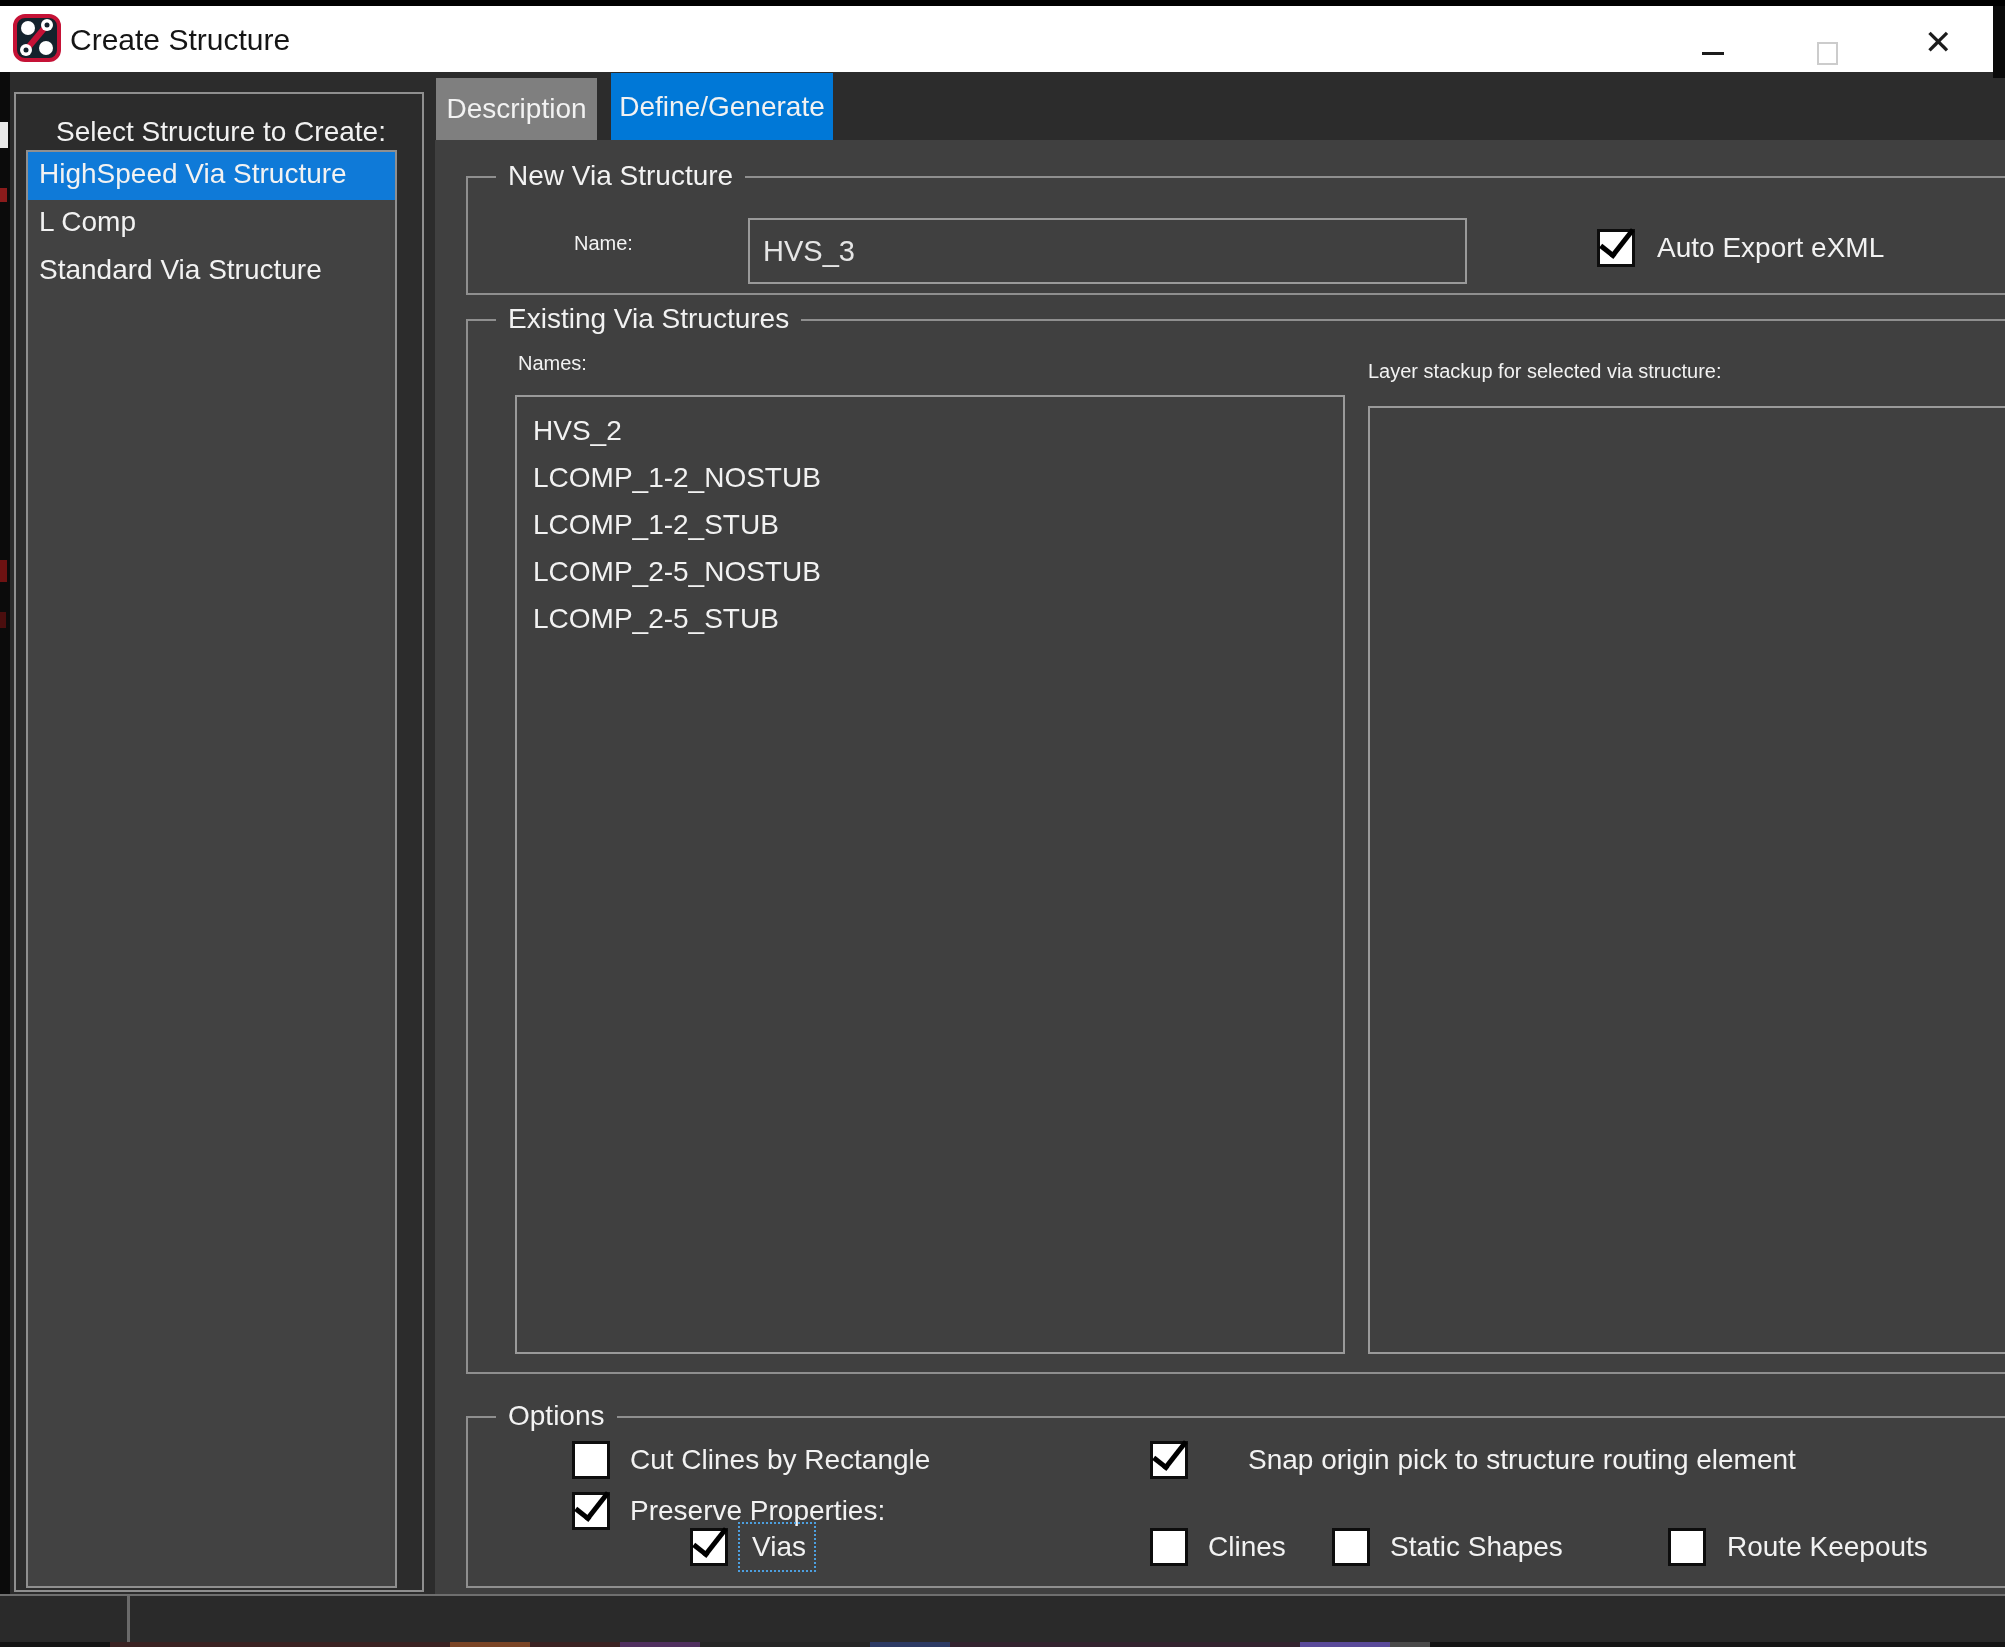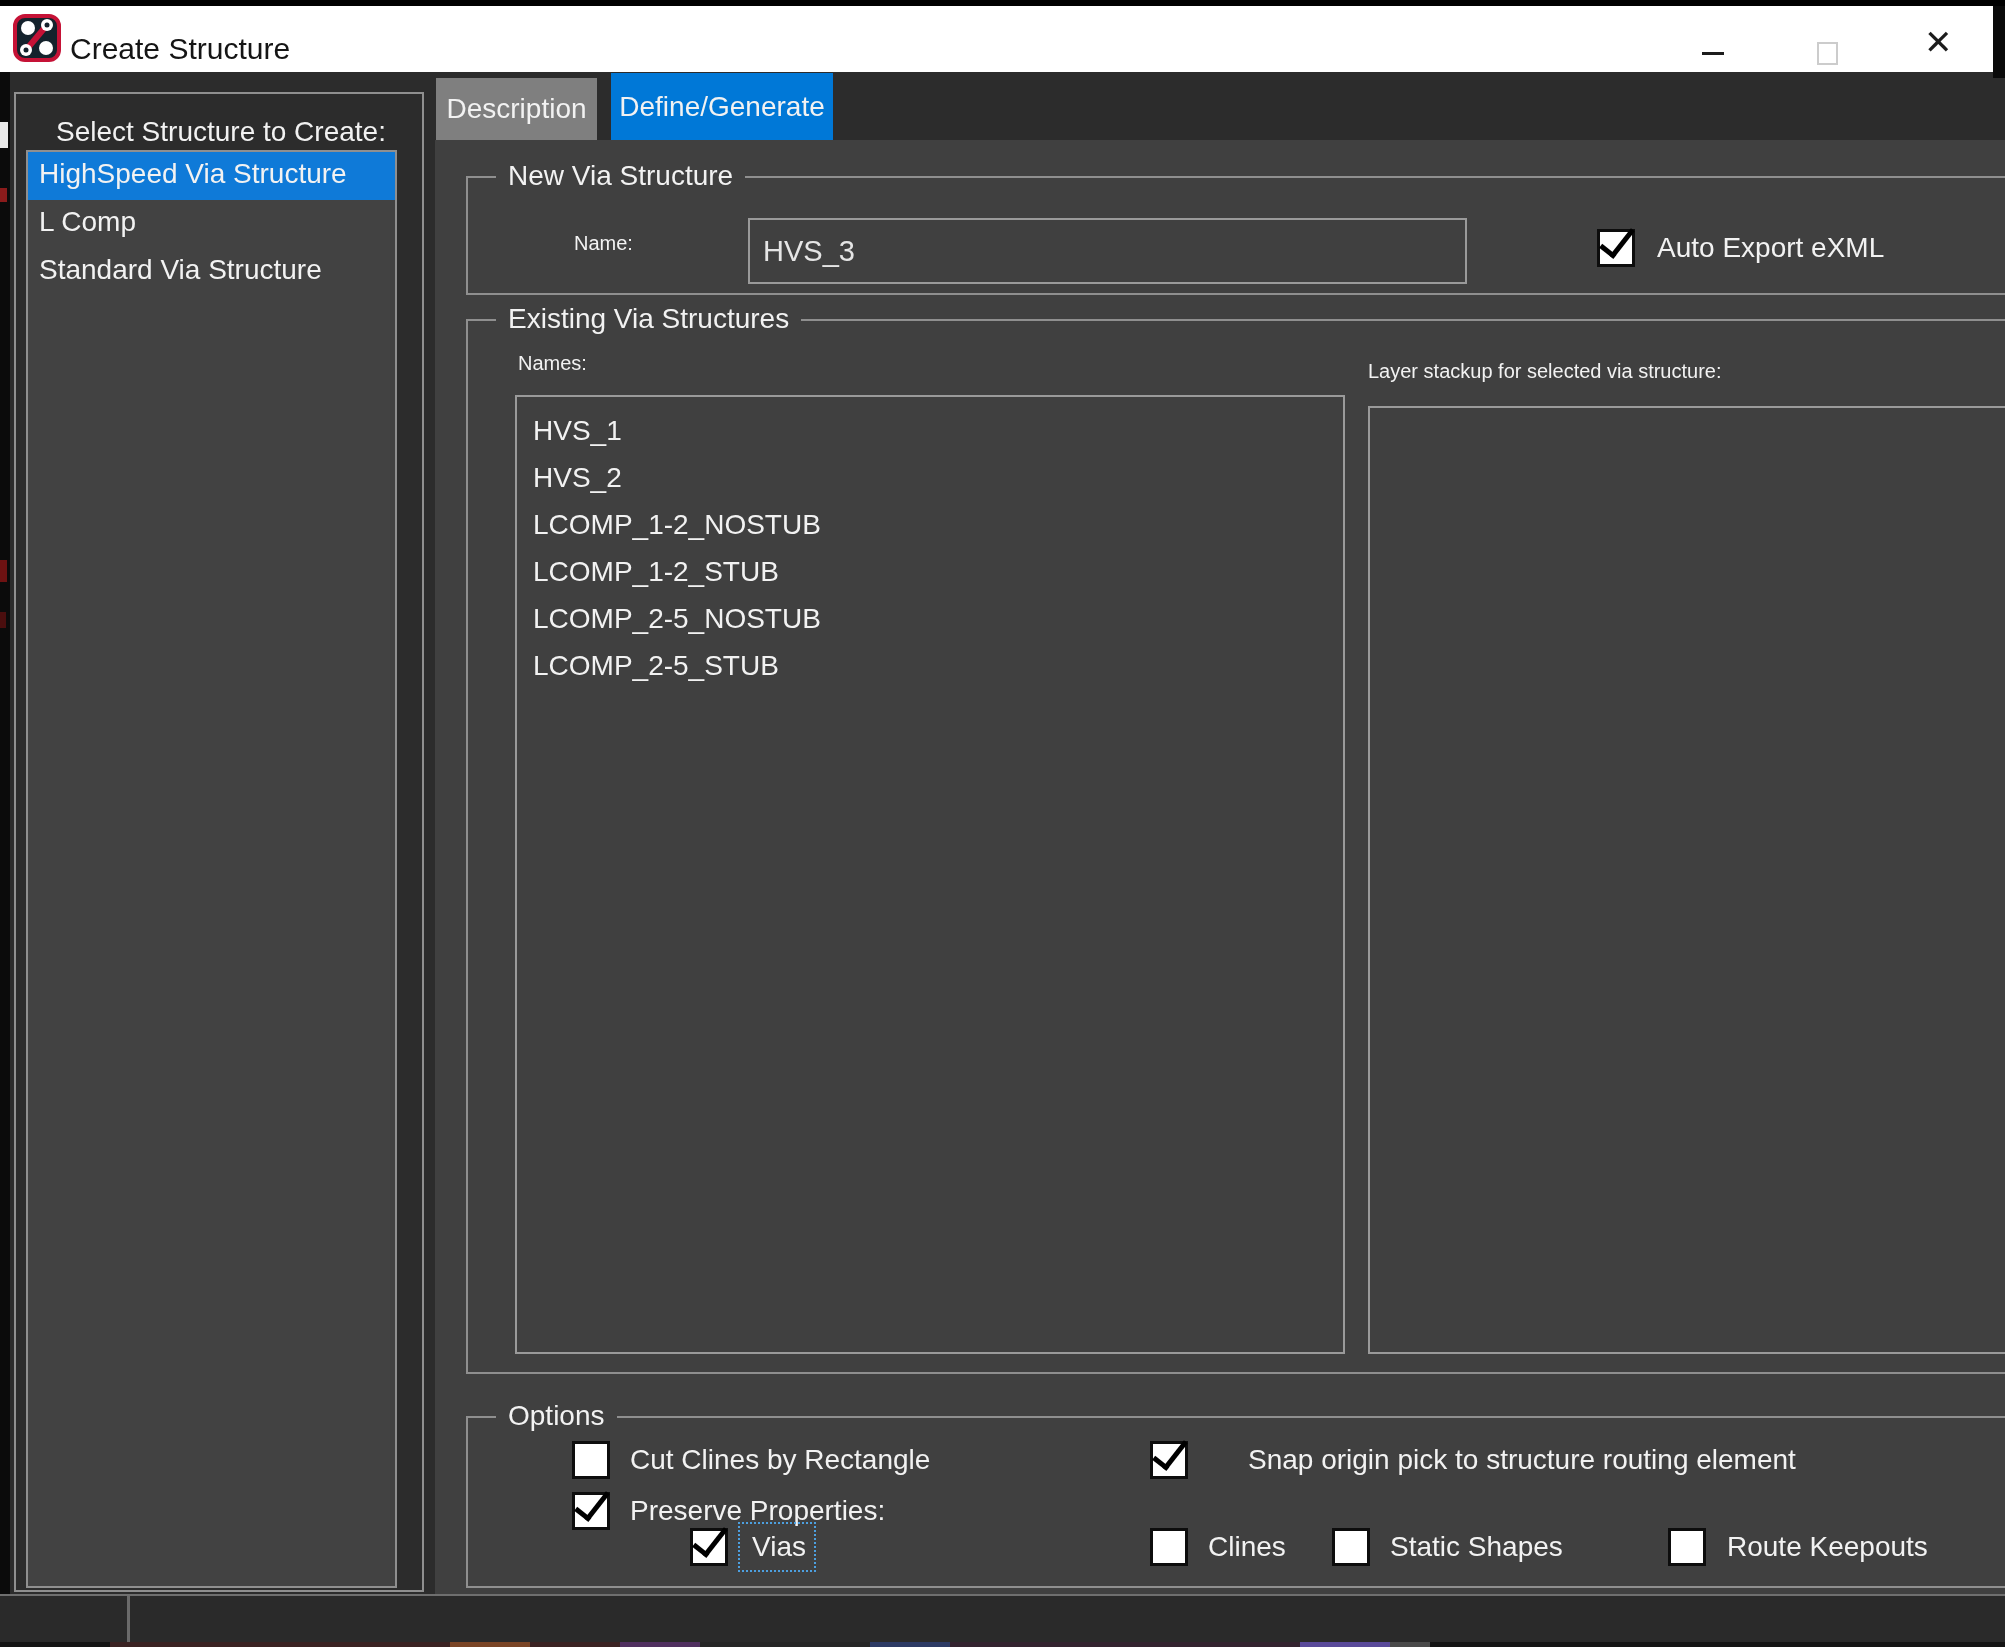--- a/index.html
+++ b/index.html
@@ -2,21 +2,21 @@
 <html><head>
 <meta charset="utf-8">
 <style>
   html,body{margin:0;padding:0;background:#000;}
   #root{
     position:relative;width:2005px;height:1647px;overflow:hidden;
     font-family:"Liberation Sans", sans-serif;color:#f2f2f2;
     background:#2c2c2c;
   }
   .abs{position:absolute;}
-  .nowrap{white-space:nowrap;margin-top:9px;}
+  .nowrap{white-space:nowrap;}
   
   #titlebar{left:0;top:0;width:2005px;height:72px;background:#ffffff;border-top:6px solid #000;box-sizing:border-box;}
   #title-text{left:70px;top:17px;font-size:30px;color:#151515;}
   #btn-min{left:1702px;top:46px;width:22px;height:3px;background:#1c1c1c;}
   #btn-max{left:1817px;top:36px;width:21px;height:23px;border:2px solid #cccccc;box-sizing:border-box;background:#fff;}
   #btn-close{left:1924px;top:14px;font-size:34px;color:#1c1c1c;line-height:44px;}
   #titlebar-corner{left:1993px;top:0;width:12px;height:72px;background:#0a0a0a;}
   
   #left-strip{left:0;top:72px;width:10px;height:1575px;background:#0b0b0b;}
   .speck{position:absolute;}
@@ -101,21 +101,20 @@
   <div class="field-label" style="left:574px;top:232px;">Name:</div>
   <div class="abs" id="name-input">HVS_3</div>
   <div class="cb checked" style="left:1597px;top:229px;"></div>
   <div class="cb-label" style="left:1657px;top:232px;">Auto Export eXML</div>
 
   <div class="grp" style="left:466px;top:319px;width:1554px;height:1055px;">
     <div class="legend">Existing Via Structures</div>
   </div>
   <div class="field-label" style="left:518px;top:352px;">Names:</div>
   <div class="abs" id="names-list">
-    <div class="name-item">HVS_1</div>
     <div class="name-item">HVS_2</div>
     <div class="name-item">LCOMP_1-2_NOSTUB</div>
     <div class="name-item">LCOMP_1-2_STUB</div>
     <div class="name-item">LCOMP_2-5_NOSTUB</div>
     <div class="name-item">LCOMP_2-5_STUB</div>
   </div>
   <div class="field-label" style="left:1368px;top:360px;">Layer stackup for selected via structure:</div>
   <div class="abs" id="stackup-panel"></div>
 
   <div class="grp" style="left:466px;top:1416px;width:1554px;height:172px;">

